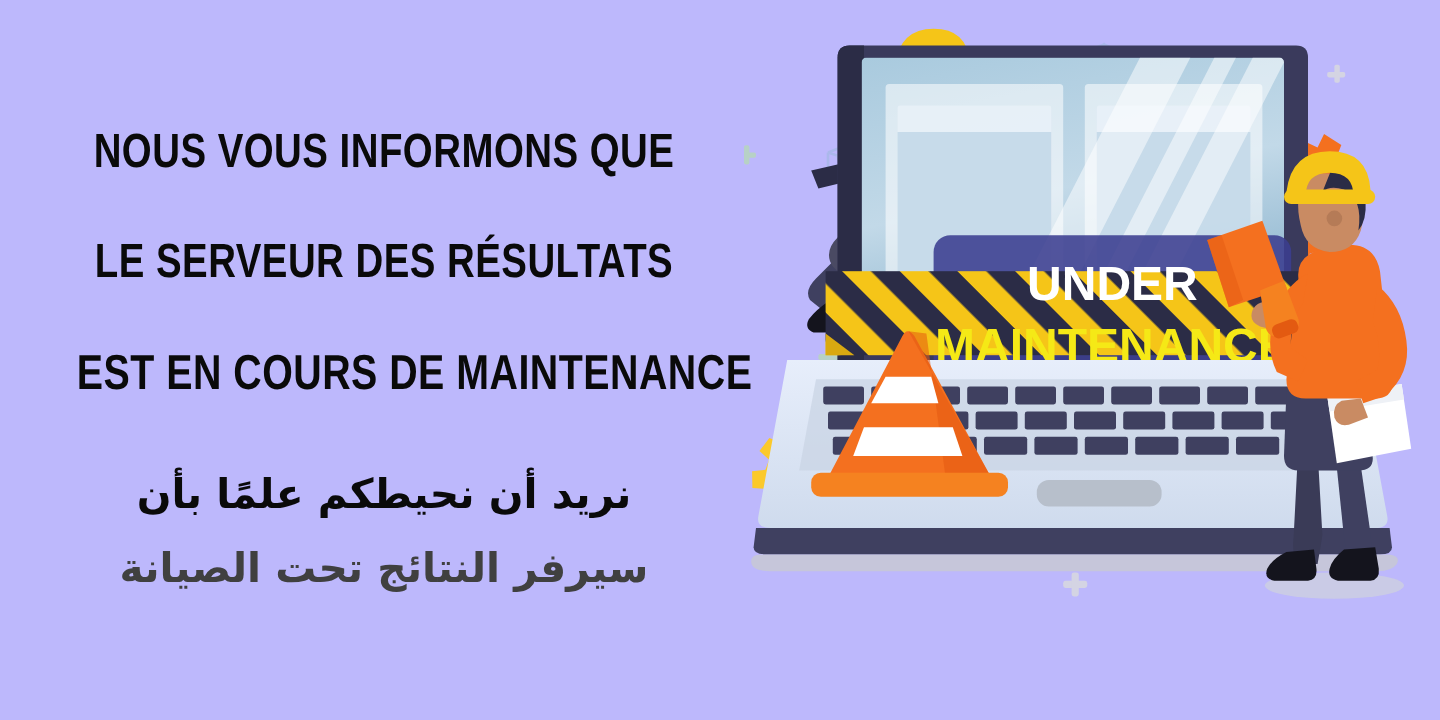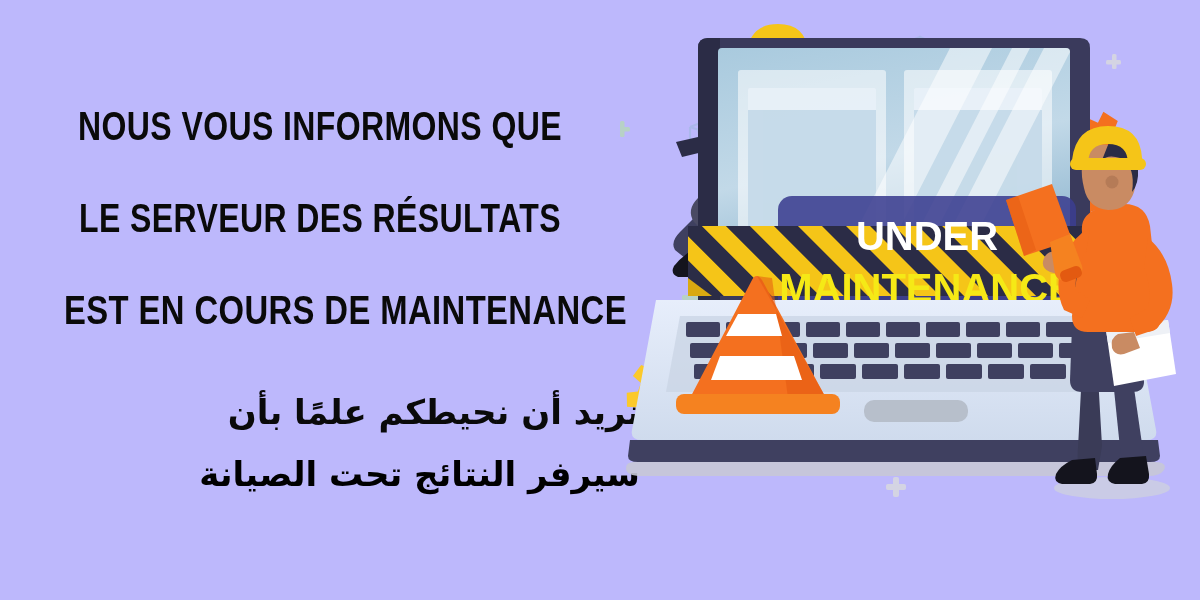--- a/index.html
+++ b/index.html
@@ -44,20 +44,21 @@
     transform-origin: 50% 50%;
     white-space: nowrap;
   }
   #fr-line-1 { top: 104px; }
   #fr-line-2 { top: 196px; }
   #fr-line-3 { top: 288px; font-size: 41px; }
 
   .ar-line {
     position: absolute;
     width: 640px;
+    text-align: center;
     direction: rtl;
     color: #0a0a0a;
     font-family: "DejaVu Sans", sans-serif;
     font-weight: bold;
     font-size: 34px;
     line-height: 44px;
     white-space: nowrap;
   }
   #ar-line-1 { top: 390px; }
   #ar-line-2 { top: 452px; }
@@ -76,21 +77,21 @@
 <body style="background: rgb(189, 184, 252);">
 
 <div id="stage" style="background: rgb(189, 184, 252);">
 
   <div id="text-panel">
     <div class="fr-line" id="fr-line-1" style="color: rgb(10, 10, 10);">NOUS VOUS INFORMONS QUE</div>
     <div class="fr-line" id="fr-line-2" style="color: rgb(10, 10, 10);">LE SERVEUR DES RÉSULTATS</div>
     <div class="fr-line" id="fr-line-3" style="color: rgb(10, 10, 10);">EST EN COURS DE MAINTENANCE</div>
 
     <div class="ar-line" id="ar-line-1" style="color: rgb(10, 10, 10);">نريد أن نحيطكم علمًا بأن</div>
-    <div class="ar-line" id="ar-line-2" style="color: #000000;">سيرفر النتائج تحت الصيانة</div>
+    <div class="ar-line" id="ar-line-2" style="color: #404040;">سيرفر النتائج تحت الصيانة</div>
   </div>
 
   <div id="illustration">
     <svg width="580" height="600" viewBox="0 0 580 600" xmlns="http://www.w3.org/2000/svg">
       <defs>
         <linearGradient id="screenGrad" x1="0" y1="0" x2="0.3" y2="1">
           <stop offset="0%" stop-color="#a9cade"></stop>
           <stop offset="55%" stop-color="#c2d9e8"></stop>
           <stop offset="100%" stop-color="#8fb6cf"></stop>
         </linearGradient>

